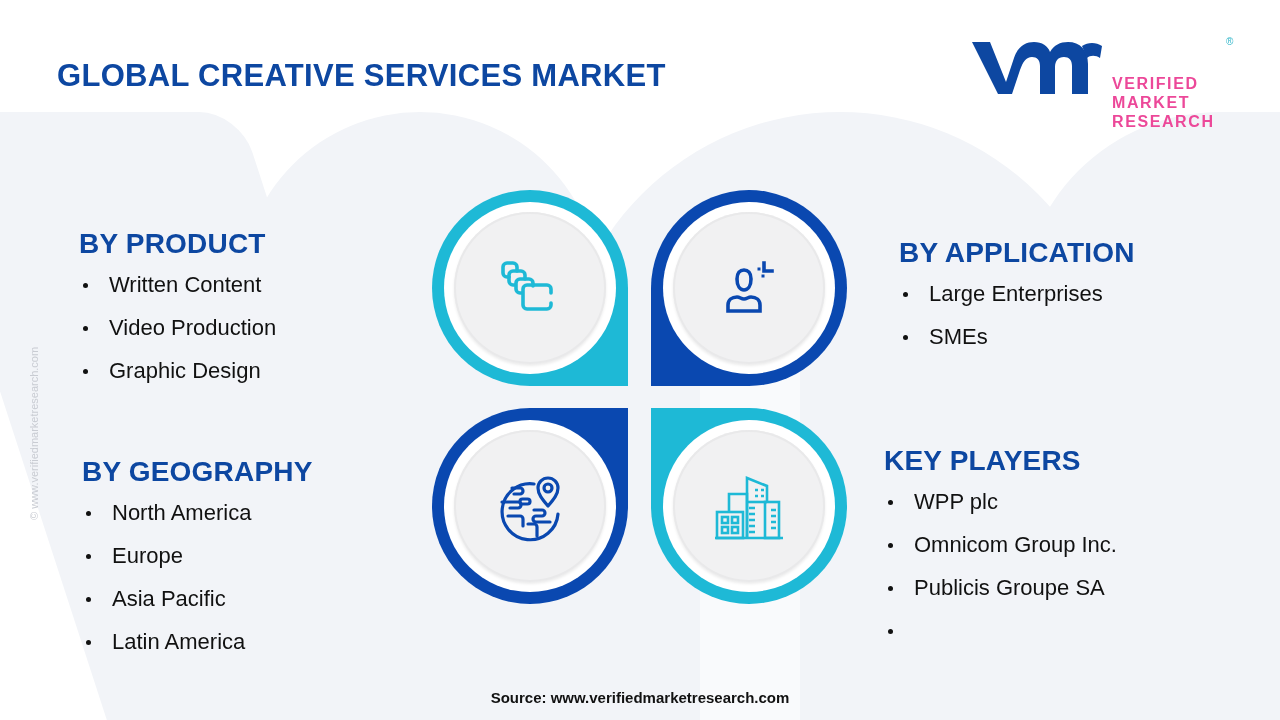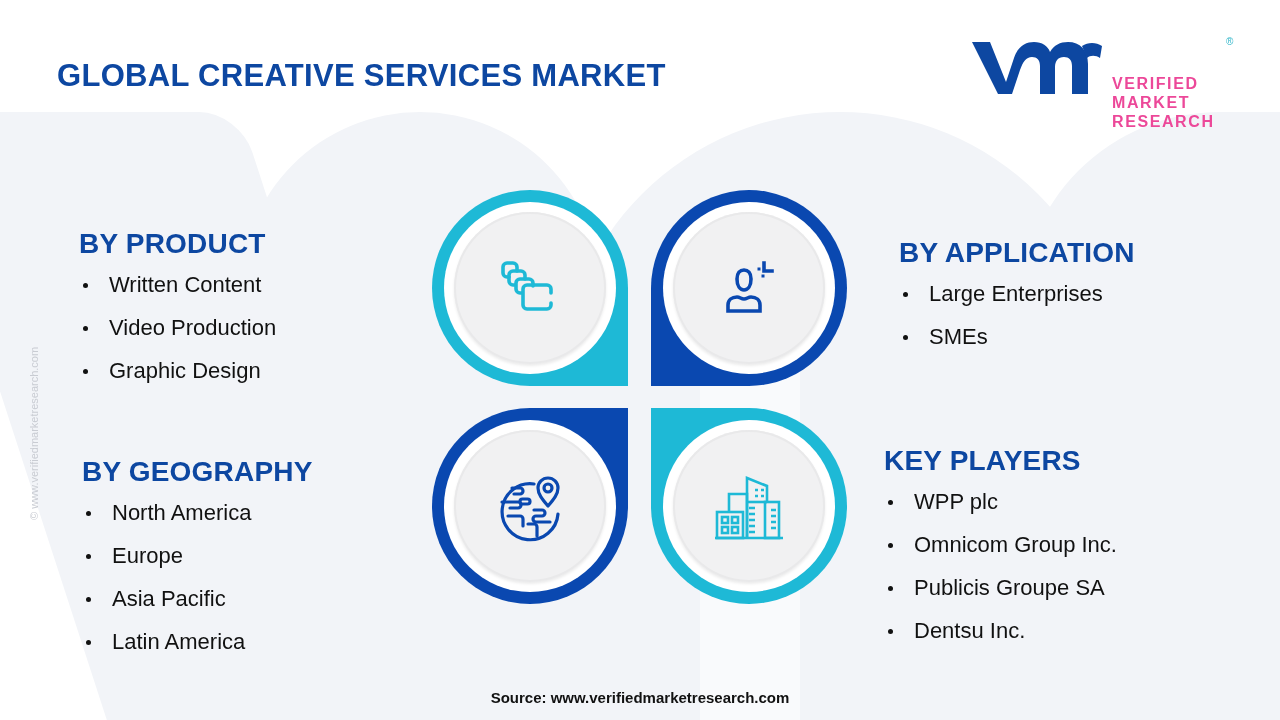--- a/index.html
+++ b/index.html
@@ -146,21 +146,20 @@
       <li>
           <span class="dot"></span>
           <span>Omnicom Group Inc.</span>
         </li>
       <li>
           <span class="dot"></span>
           <span>Publicis Groupe SA</span>
         </li>
       <li>
           <span class="dot"></span>
-          <span>Dentsu Inc.</span>
         </li>
     </ul>
   </div>
 
   <div class="quad q-tl">
     <div class="outer"></div>
     <div class="ring-white"></div>
     <div class="inner">
       <svg width="70" height="70" viewBox="0 0 70 70" fill="none" stroke="#1eb9d6" stroke-width="3.6" stroke-linejoin="round" stroke-linecap="round">
         <path d="M22 18 V14 a4 4 0 0 0 -4 -4 H12 a4 4 0 0 0 -4 4 V20 a4 4 0 0 0 4 4 H14"></path>

